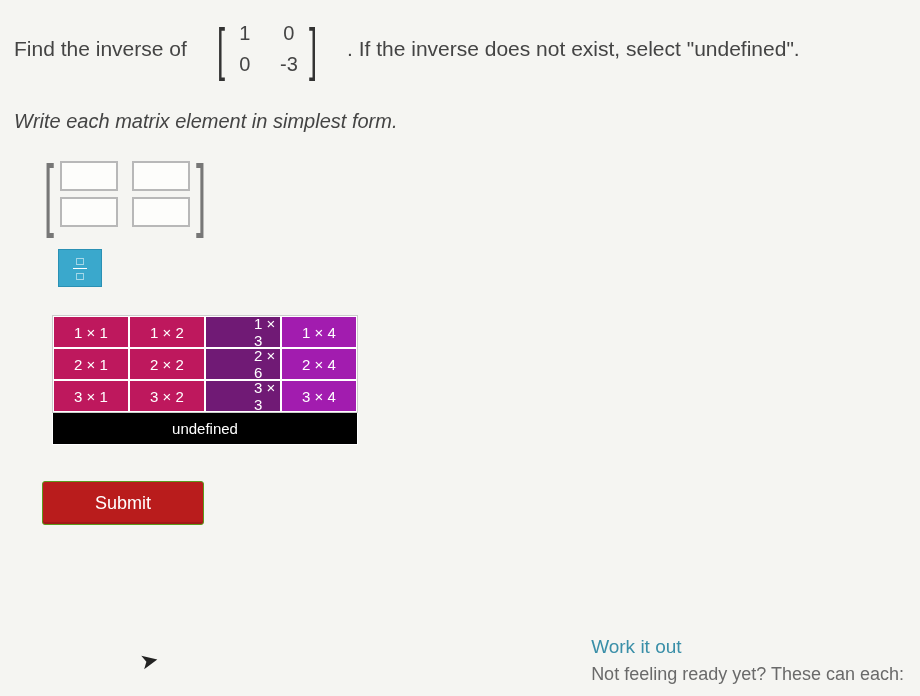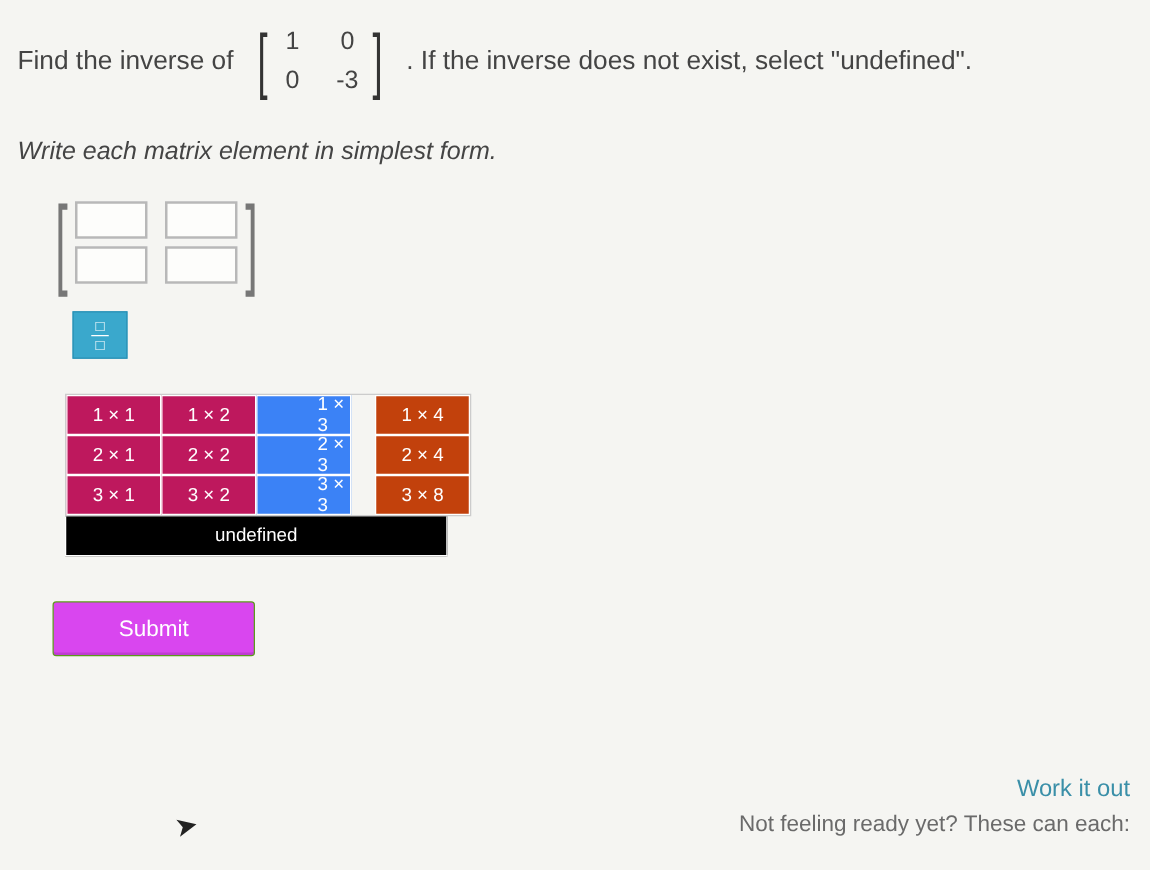--- a/index.html
+++ b/index.html
@@ -11,21 +11,21 @@
       padding: 18px 14px;
       color: #333;
       position: relative;
     }
     .question-line {
       font-size: 21px;
       color: #444;
       display: flex;
       align-items: center;
       flex-wrap: wrap;
-      gap: 11px;
+      gap: 22px;
       margin-bottom: 30px;
     }
     .matrix-display {
       display: inline-flex;
       align-items: center;
       margin: 0 4px;
     }
     .bracket-left, .bracket-right {
       font-size: 58px;
       font-weight: 100;
@@ -100,55 +100,55 @@
       height: 32px;
       background: #be185d;
       color: #fff;
       border: 1px solid #fff;
       display: flex;
       align-items: center;
       justify-content: center;
       font-size: 15px;
       cursor: pointer;
     }
-    .size-cell.fade1 { background: #3b82f6; padding-left: 48px; }
-    .size-cell.fade2 { background: #c2410c; margin-left: 19px; }
+    .size-cell.fade1 { background: #701a75; padding-left: 48px; }
+    .size-cell.fade2 { background: #a21caf; }
     .undefined-btn {
       width: 306px;
       height: 32px;
       background: #000000;
       color: #fff;
       border: 1px solid #fff;
       display: flex;
       align-items: center;
       justify-content: center;
       font-size: 15px;
       cursor: pointer;
       margin-left: 38px;
       border-top: none;
     }
     .submit-btn {
       margin-left: 28px;
       margin-top: 36px;
       width: 162px;
       height: 44px;
-      background: #d946ef;
+      background: #b91c1c;
       border: 1px solid #5c9a1d;
       border-radius: 3px;
       color: #fff;
       font-size: 18px;
       font-weight: 500;
       cursor: pointer;
       box-shadow: inset 0 -2px 0 rgba(0,0,0,0.12);
     }
     .help-area {
       position: absolute;
       right: 16px;
-      bottom: 26px;
-      text-align: right;
+      bottom: 11px;
+      text-align: left;
     }
     .work-it-out {
       color: #3a8fa8;
       font-size: 19px;
       margin-bottom: 6px;
     }
     .not-ready {
       color: #6a6a6a;
       font-size: 18px;
     }
@@ -202,28 +202,28 @@
 <div class="size-picker">
   <div class="size-row">
     <div class="size-cell">1 × 1</div>
     <div class="size-cell">1 × 2</div>
     <div class="size-cell fade1">1 × 3</div>
     <div class="size-cell fade2">1 × 4</div>
   </div>
   <div class="size-row">
     <div class="size-cell">2 × 1</div>
     <div class="size-cell">2 × 2</div>
-    <div class="size-cell fade1">2 × 3</div>
+    <div class="size-cell fade1">2 × 6</div>
     <div class="size-cell fade2">2 × 4</div>
   </div>
   <div class="size-row">
     <div class="size-cell">3 × 1</div>
     <div class="size-cell">3 × 2</div>
     <div class="size-cell fade1">3 × 3</div>
-    <div class="size-cell fade2">3 × 8</div>
+    <div class="size-cell fade2">3 × 4</div>
   </div>
 </div>
 <div class="undefined-btn">undefined</div>
 
 <button class="submit-btn">Submit</button>
 
 <div class="cursor-icon">➤</div>
 
 <div class="help-area">
   <div class="work-it-out">Work it out</div>

